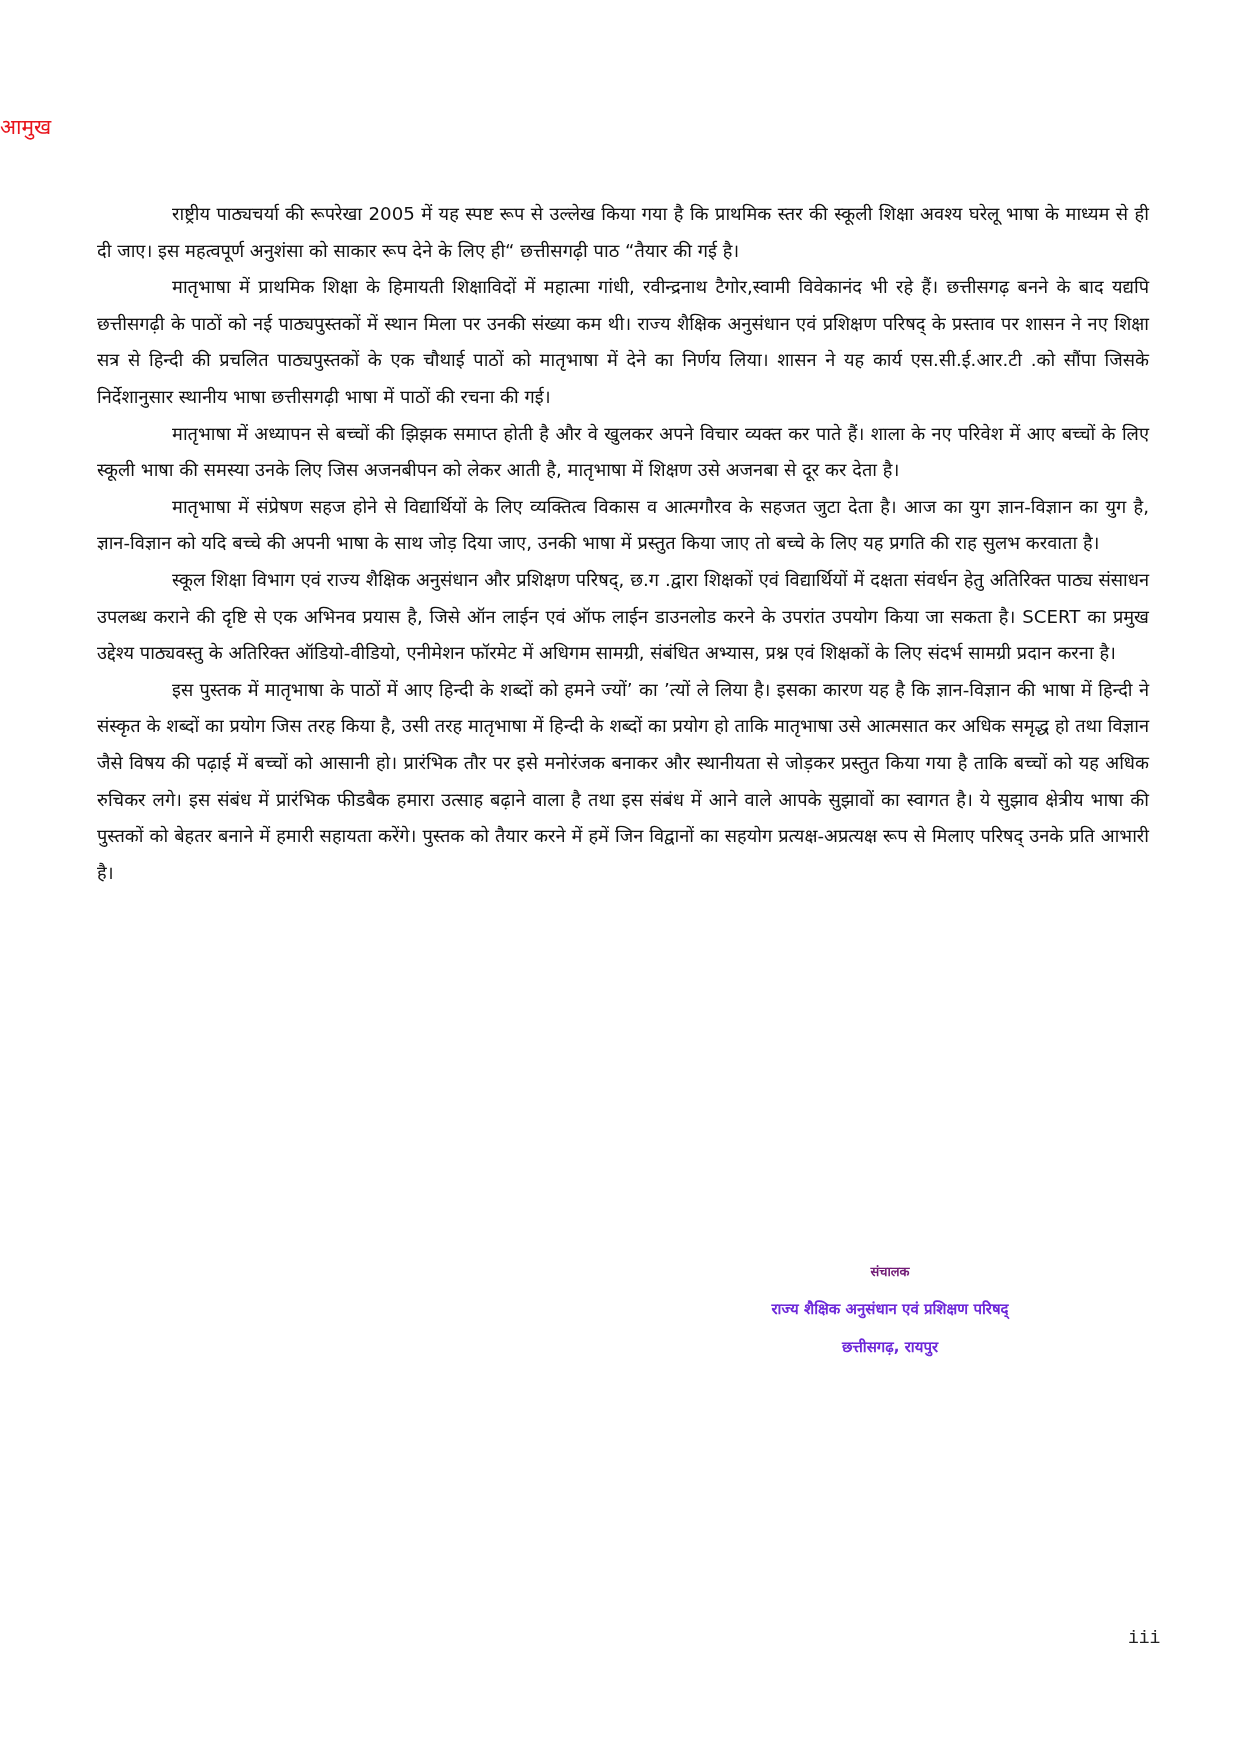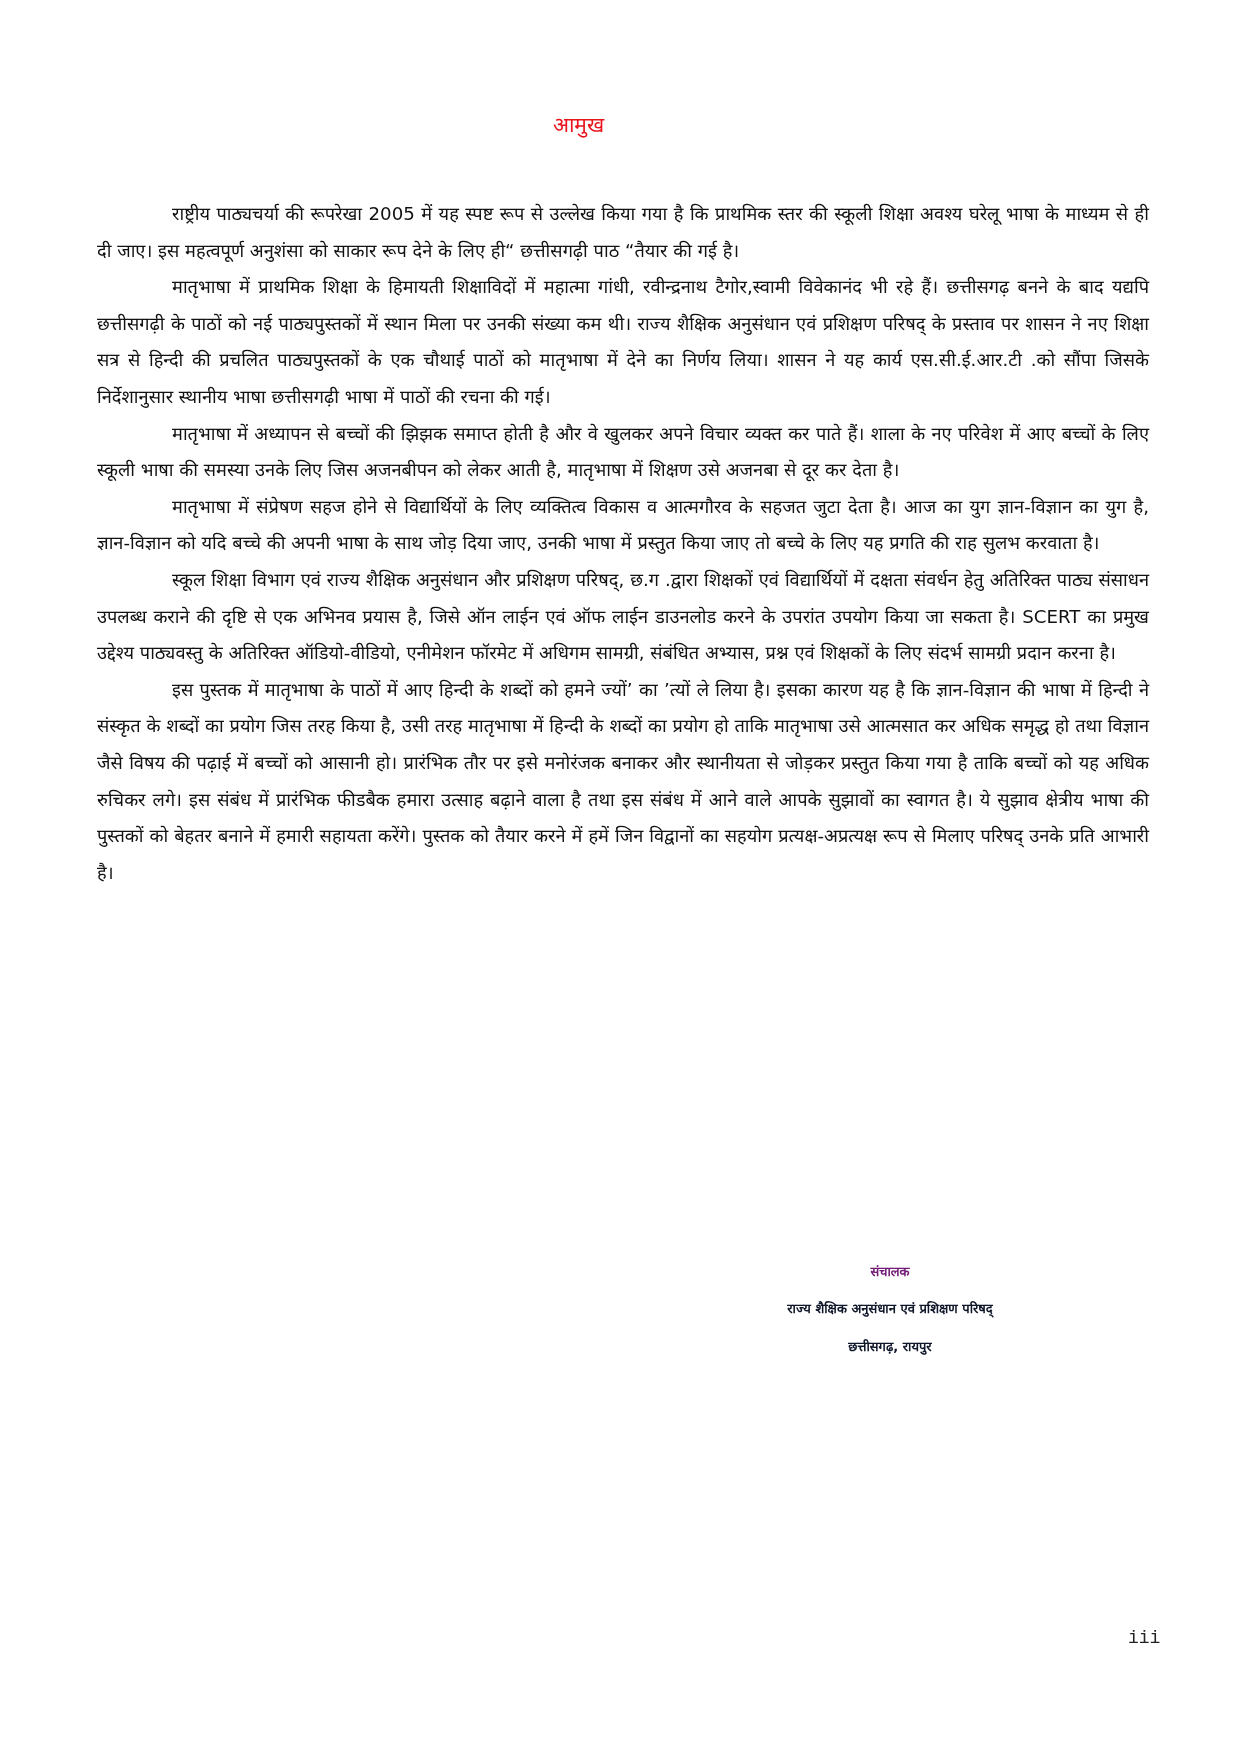--- a/index.html
+++ b/index.html
@@ -1,25 +1,25 @@
 <!DOCTYPE html>
 <html><head>
 <meta charset="utf-8">
 <style>
   html, body { margin: 0; padding: 0; background: #ffffff; }
   body { width: 1241px; height: 1755px; position: relative; overflow: hidden;
          font-family: "DejaVu Sans", "Liberation Sans", sans-serif; color: #111; }
-  .page-title { position: absolute; top: 112px; left: 0; width: 1157px; text-align: center;
-                color: #e8141c; font-size: 21px; line-height: 30px; font-family: Liberation Mono, monospace; }
+  .page-title { position: absolute; top: 112px; left: 0; width: 1157px; text-align: left;
+                color: #e8141c; font-size: 21px; line-height: 30px; }
   .body-text { position: absolute; top: 170px; left: 97px; width: 1052px; margin-top: 26px; }
   .para { margin: 0; font-size: 18.2px; line-height: 36.6px; text-align: justify; word-spacing: 0px; }
   .para.indent { text-indent: 75px; }
   .signature { position: absolute; top: 1254px; left: 680px; width: 420px; text-align: center; font-weight: bold; }
   .sig-role { color: #701a75; font-size: 13px; line-height: 36px; }
-  .sig-line { font-size: 13px; line-height: 38px; color: #0f172a; white-space: nowrap; }
+  .sig-line { font-size: 15px; line-height: 38px; color: #6d28d9; white-space: nowrap; }
   .page-number { position: absolute; top: 1628px; left: 1128px; font-family: Liberation Mono, monospace;
                  font-size: 18px; color: #222; }
 </style>
 </head>
 <body>
 
 <div class="page-title">आमुख</div>
 
 <div class="body-text">
   <p class="para indent">राष्ट्रीय पाठ्यचर्या की रूपरेखा 2005 में यह स्पष्ट रूप से उल्लेख किया गया है कि प्राथमिक स्तर की स्कूली शिक्षा अवश्य घरेलू भाषा के माध्यम से ही दी जाए। इस महत्वपूर्ण अनुशंसा को साकार रूप देने के लिए ही“ छत्तीसगढ़ी पाठ “तैयार की गई है।</p>

